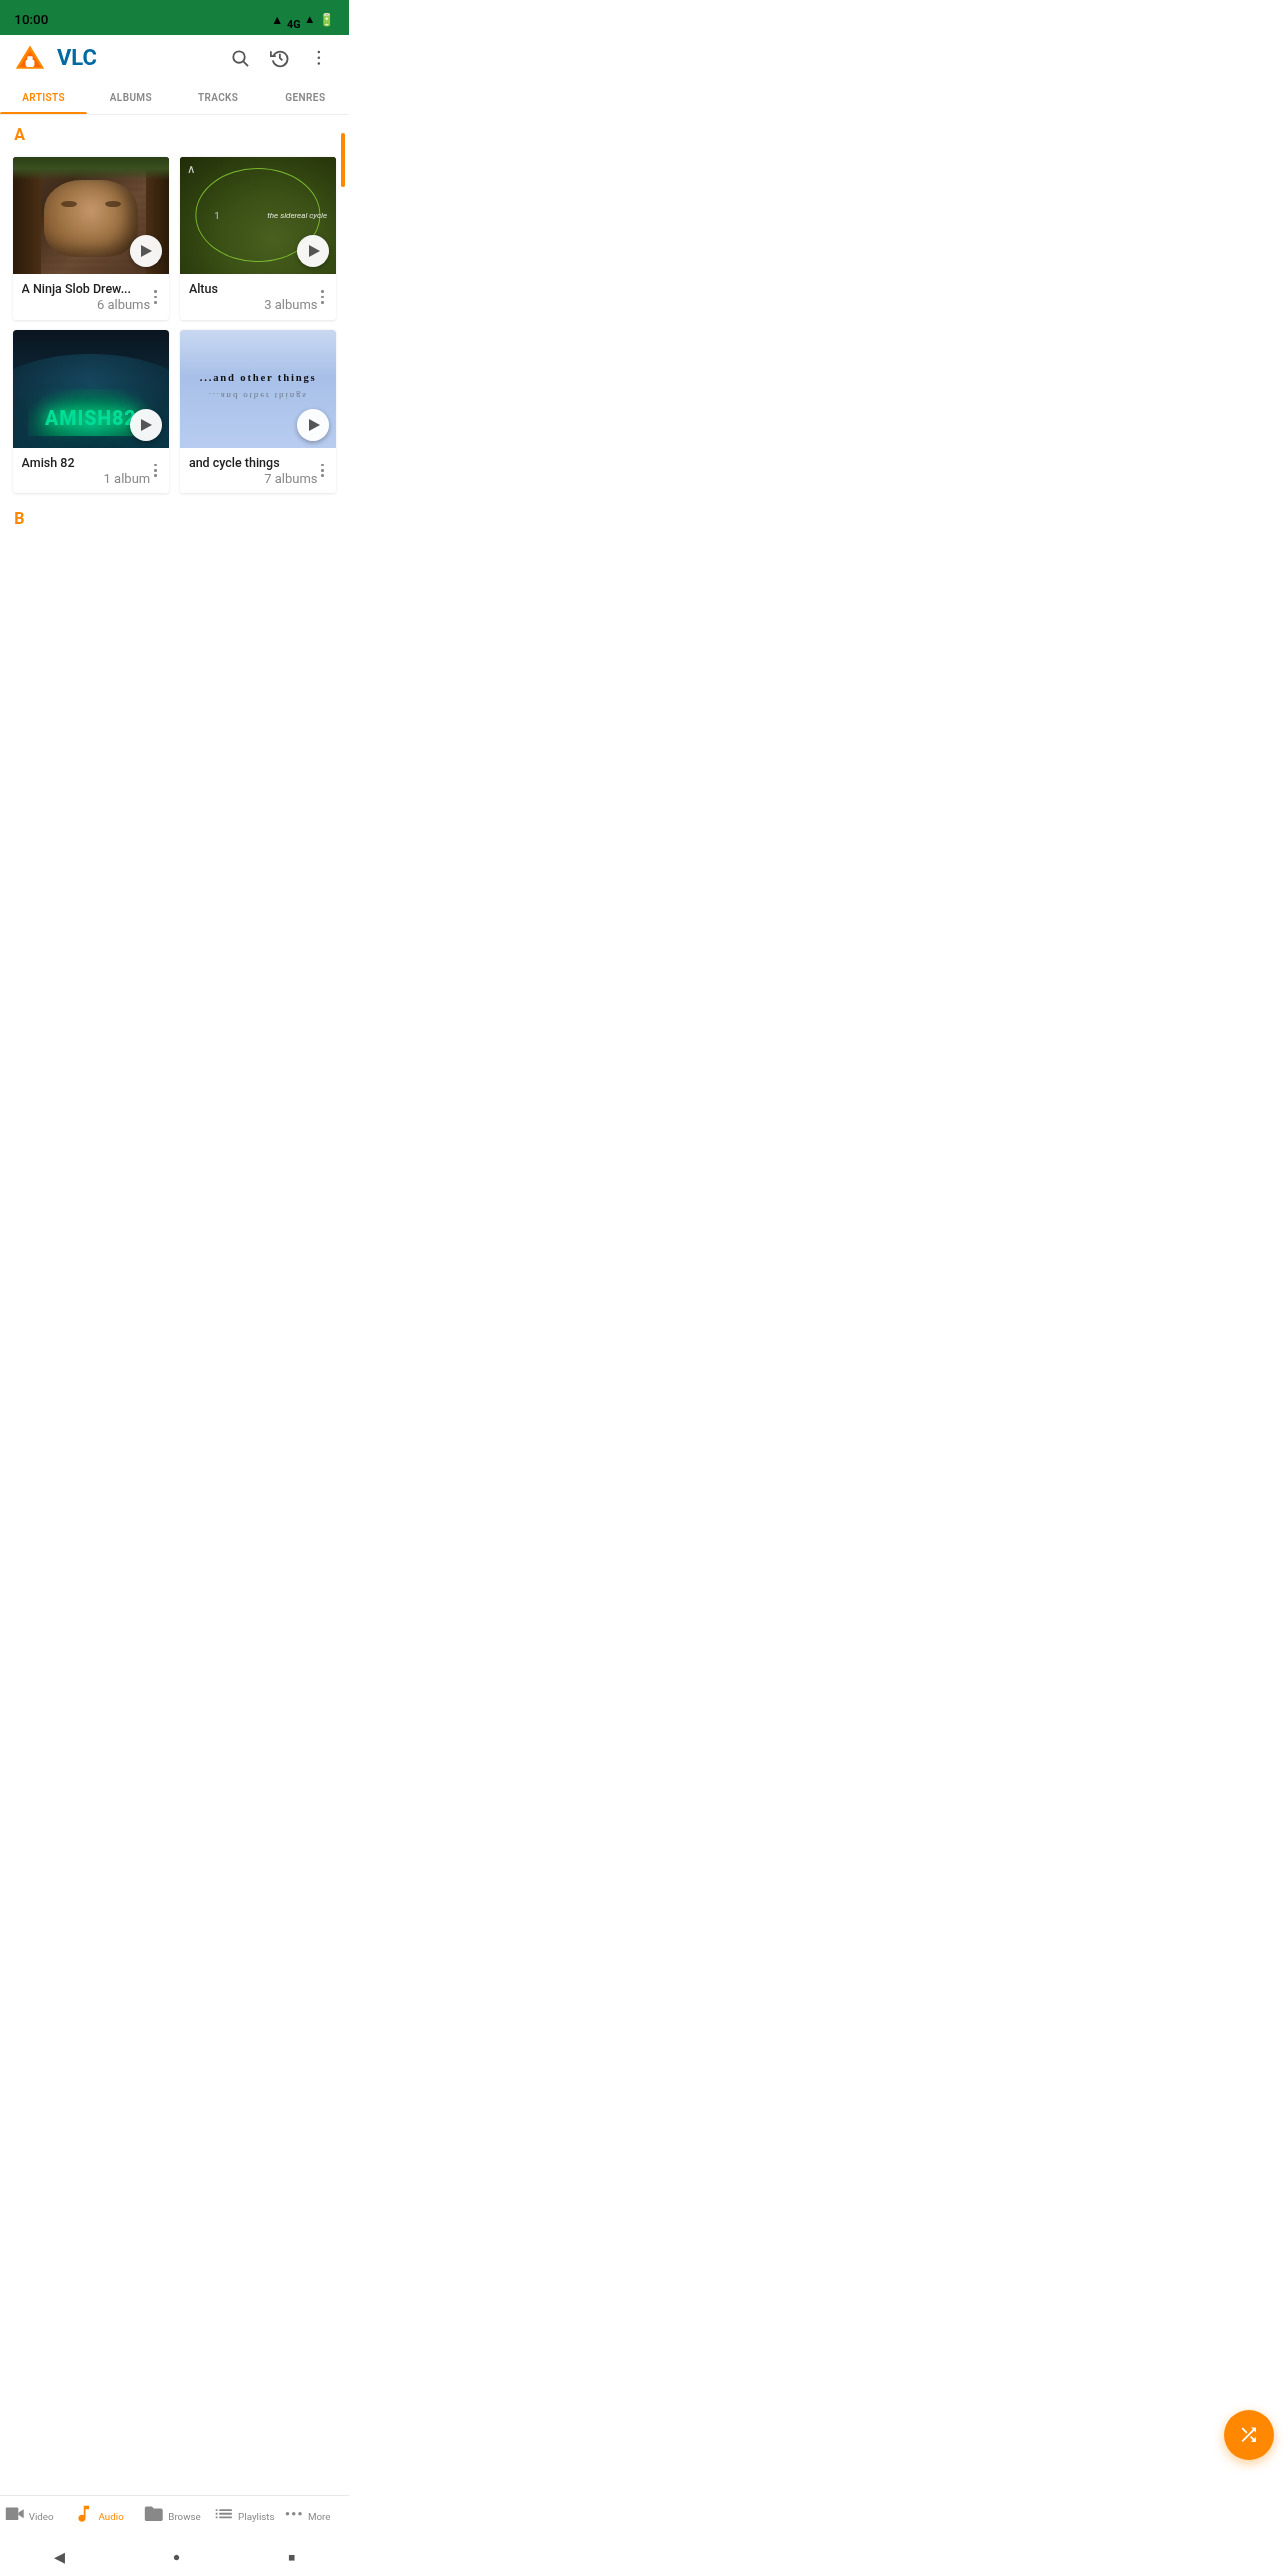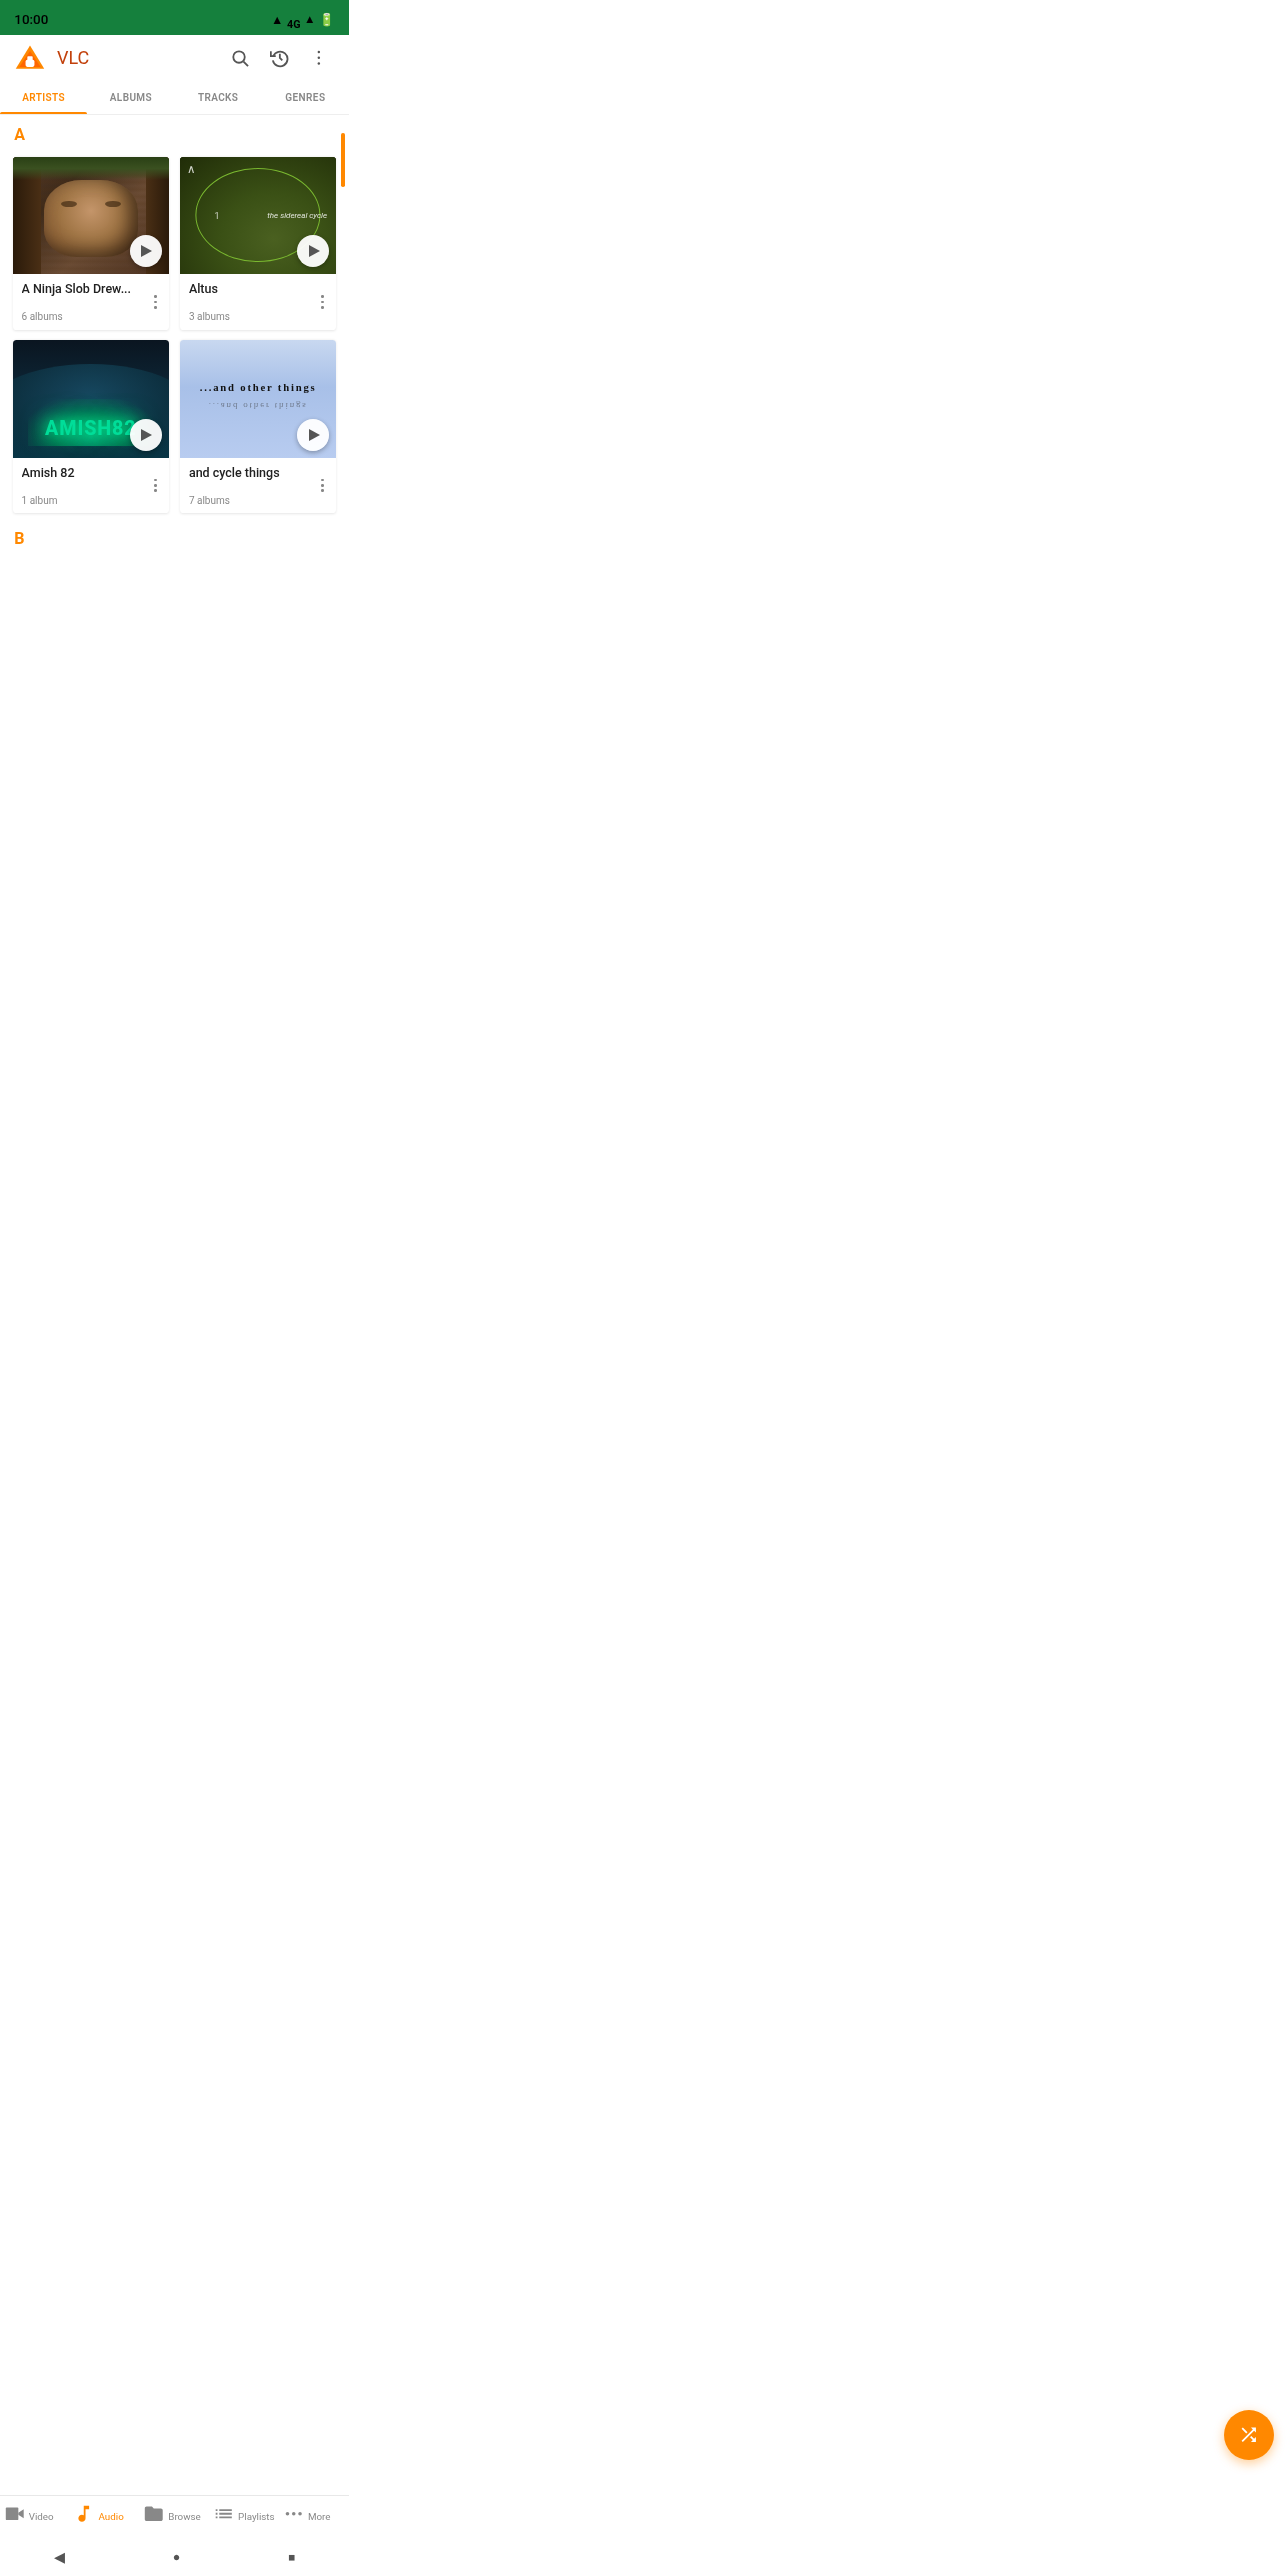--- a/index.html
+++ b/index.html
@@ -38,23 +38,23 @@
       align-items: center;
       padding: 7.2px 14.3px;
       background: #fff;
       gap: 10.7px;
     }
     .vlc-logo {
       width: 32px;
       height: 32px;
     }
     .header-title {
-      font-size: 18px;
-      font-weight: 400;
-      color: #c2410c;
+      font-size: 22px;
+      font-weight: 700;
+      color: #0369a1;
       flex: 1;
     }
     .header-actions {
       display: flex;
       align-items: center;
       gap: 7.2px;
     }
     .header-icon {
       width: 32px;
       height: 32px;
@@ -223,23 +223,24 @@
     .artist-name {
       font-size: 12.5px;
       font-weight: 500;
       color: #212121;
       white-space: nowrap;
       overflow: hidden;
       text-overflow: ellipsis;
       max-width: 125px;
     }
     .artist-albums {
-      font-size: 10px;
+      font-size: 13px;
       color: #888;
-      margin-top: 15px;
+      margin-top: 1px;
+      text-align: right;
     }
     .more-icon {
       color: #888;
       font-size: 16px;
       cursor: pointer;
       padding: 3.6px;
       display: flex;
       flex-direction: column;
       gap: 2.7px;
       align-items: center;

